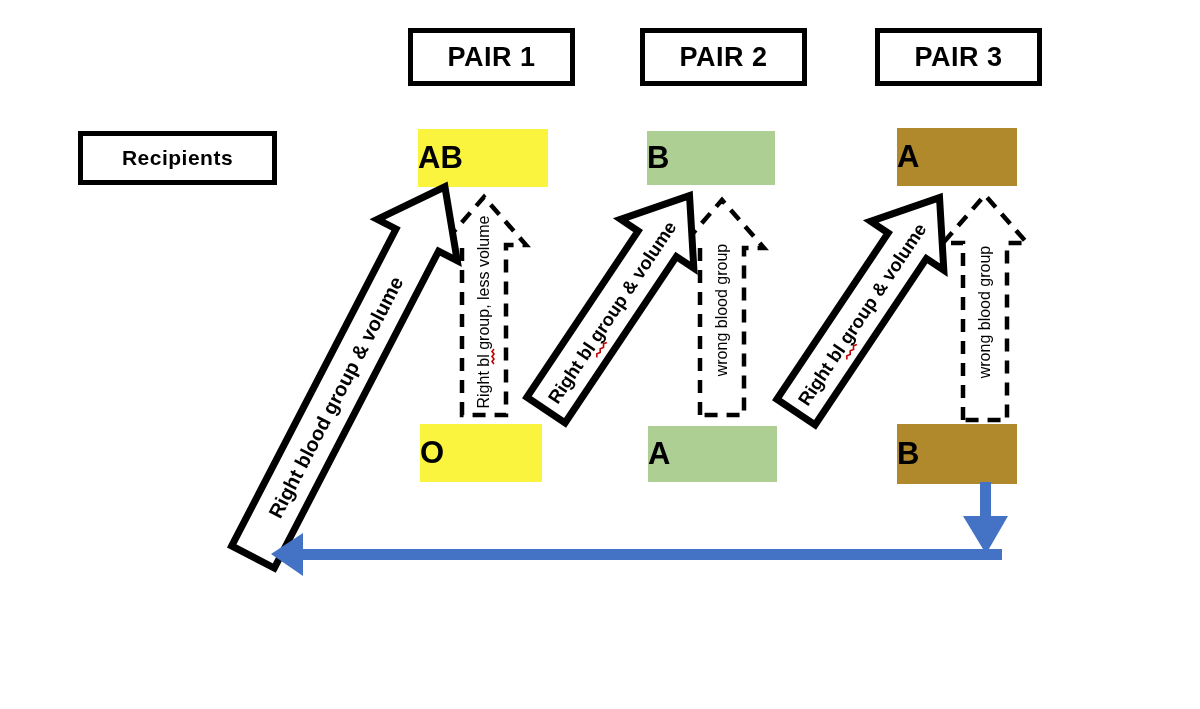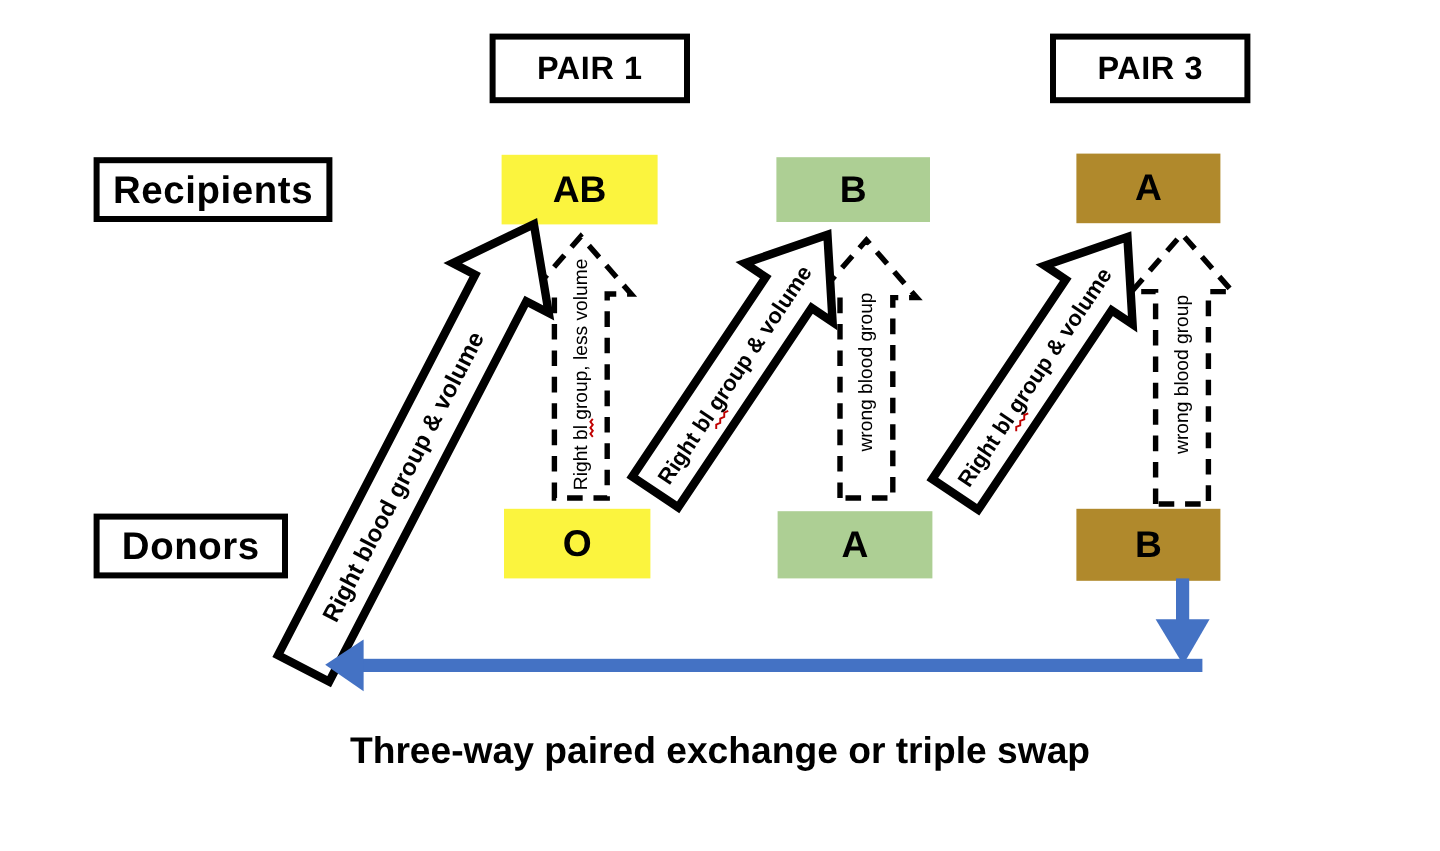--- a/index.html
+++ b/index.html
@@ -3,25 +3,25 @@
 <meta charset="utf-8">
 <style>
   html,body{margin:0;padding:0;background:#fff;}
   .canvas{
     position:relative;width:1107px;height:709px;background:#ffffff;
     font-family:"Liberation Sans",sans-serif;color:#000;overflow:hidden;
   }
   .boxed-label{
     position:absolute;border:5px solid #000;background:#fff;
     display:flex;align-items:center;justify-content:center;
-    font-weight:bold;font-size:32px;letter-spacing:.5px;
+    font-weight:bold;font-size:21px;letter-spacing:.5px;
   }
   .pair-header{font-size:27px;}
   .cell{
-    position:absolute;display:flex;align-items:center;justify-content:center;
+    position:absolute;display:flex;align-items:center;justify-content:flex-start;
     font-weight:bold;font-size:31px;
   }
   .arrow-layer{position:absolute;left:0;top:0;width:1200px;height:709px;}
   .solid-arrow-shape{fill:#ffffff;stroke:#000;stroke-width:7;}
   .dashed-arrow-shape{fill:#ffffff;stroke:#000;stroke-width:4.5;stroke-dasharray:13 9;}
   .arrow-label-solid{font-family:"Liberation Sans",sans-serif;font-weight:bold;fill:#000;}
   .al-big{font-size:20px;}
   .al-mid{font-size:18.5px;}
   .arrow-label-dashed{font-family:"Liberation Sans",sans-serif;font-weight:400;fill:#000;font-size:16px;}
   .squiggle{fill:none;stroke-width:1.6;}
@@ -29,24 +29,24 @@
     position:absolute;left:0;top:601px;width:1200px;text-align:center;
     font-weight:bold;font-size:31px;line-height:1.6;
   }
 </style>
 </head>
 <body>
 
 <div class="canvas">
 
   <div class="boxed-label pair-header" style="left:408px;top:28px;width:157px;height:48px;">PAIR 1</div>
+  <div class="boxed-label pair-header" style="left:640px;top:28px;width:157px;height:48px;">PAIR 2</div>
   <div class="boxed-label pair-header" style="left:875px;top:28px;width:157px;height:48px;text-align:right;">PAIR 3</div>
 
   <div class="boxed-label" style="left:78px;top:131px;width:189px;height:44px;">Recipients</div>
-  <div class="boxed-label" style="left:78px;top:428px;width:152px;height:44px;">Donors</div>
 
   <div class="cell" style="left: 418px; top: 129px; width: 130px; height: 58px; background-color: rgb(251, 244, 62);" title="AB">
     <span>AB</span>
   </div>
   <div class="cell" style="left: 647px; top: 131px; width: 128px; height: 54px; background-color: rgb(173, 207, 148);">
     <span>B</span>
   </div>
   <div class="cell" style="left: 897px; top: 128px; width: 120px; height: 58px; background-color: rgb(176, 137, 44);">
     <span>A</span>
   </div>
@@ -98,16 +98,15 @@
 
     <g>
       <rect x="980" y="482" width="11" height="36" style="fill: rgb(68, 114, 196);"></rect>
       <polygon points="963,516 1008,516 986,554" style="fill: rgb(68, 114, 196);"></polygon>
       <rect x="300" y="549" width="702" height="11" style="fill: rgb(68, 114, 196);"></rect>
       <polygon points="303,533 303,576 271,554" style="fill: rgb(68, 114, 196);"></polygon>
     </g>
   </svg>
 
   <div class="caption">
-    <div>Three-way paired exchange or triple swap</div>
   </div>
 
 </div>
 
 </body></html>

